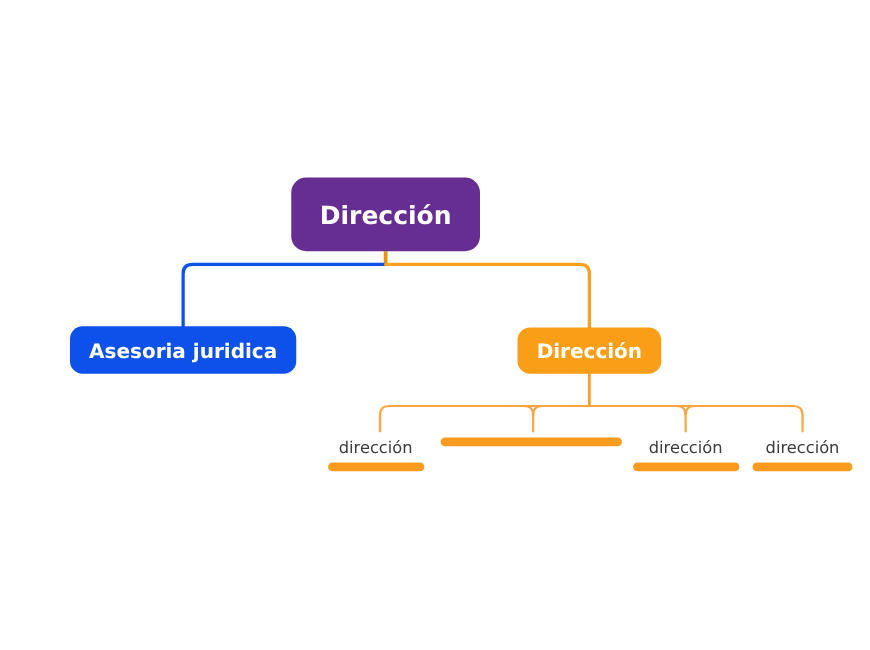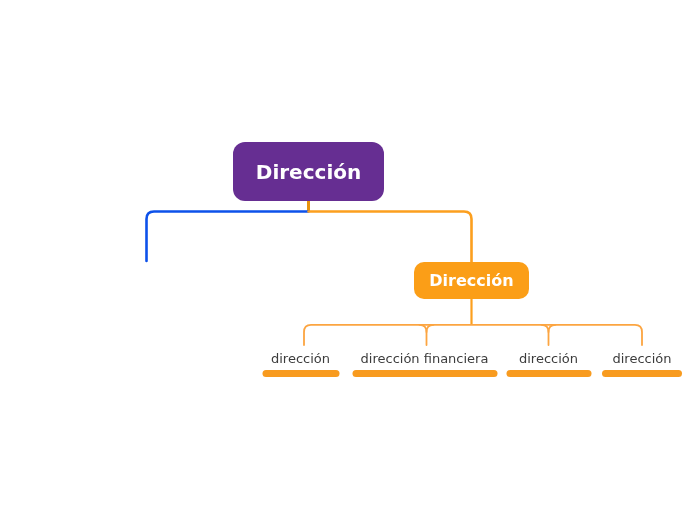--- a/index.html
+++ b/index.html
@@ -112,32 +112,34 @@
     <path class="st-light" d="M409.5 324.8 Q402.5 324.8 402.5 332"></path>
 
     <path class="st-light" d="M517.5 324.8 Q524.5 324.8 524.5 332 L524.5 345"></path>
     <path class="st-light" d="M531.5 324.8 Q524.5 324.8 524.5 332"></path>
   </svg>
 
   <div class="node node-root">
     <span>Dirección</span>
   </div>
 
+  <div class="node node-asesoria">
+    <span>Asesoria juridica</span>
+  </div>
 
   <div class="node node-direccion">
     <span>Dirección</span>
   </div>
 
   <div class="leaf" style="left:276.5px">
     <span class="leaf-label">dirección</span>
     <div class="leaf-bar" style="width:77px"></div>
   </div>
 
   <div class="leaf" style="left:400.5px">
-    <span class="leaf-label">dirección financiera</span>
     <div class="leaf-bar" style="width:145px"></div>
   </div>
 
   <div class="leaf" style="left:524.5px">
     <span class="leaf-label">dirección</span>
     <div class="leaf-bar" style="width:85px"></div>
   </div>
 
   <div class="leaf" style="left:618px">
     <span class="leaf-label">dirección</span>

